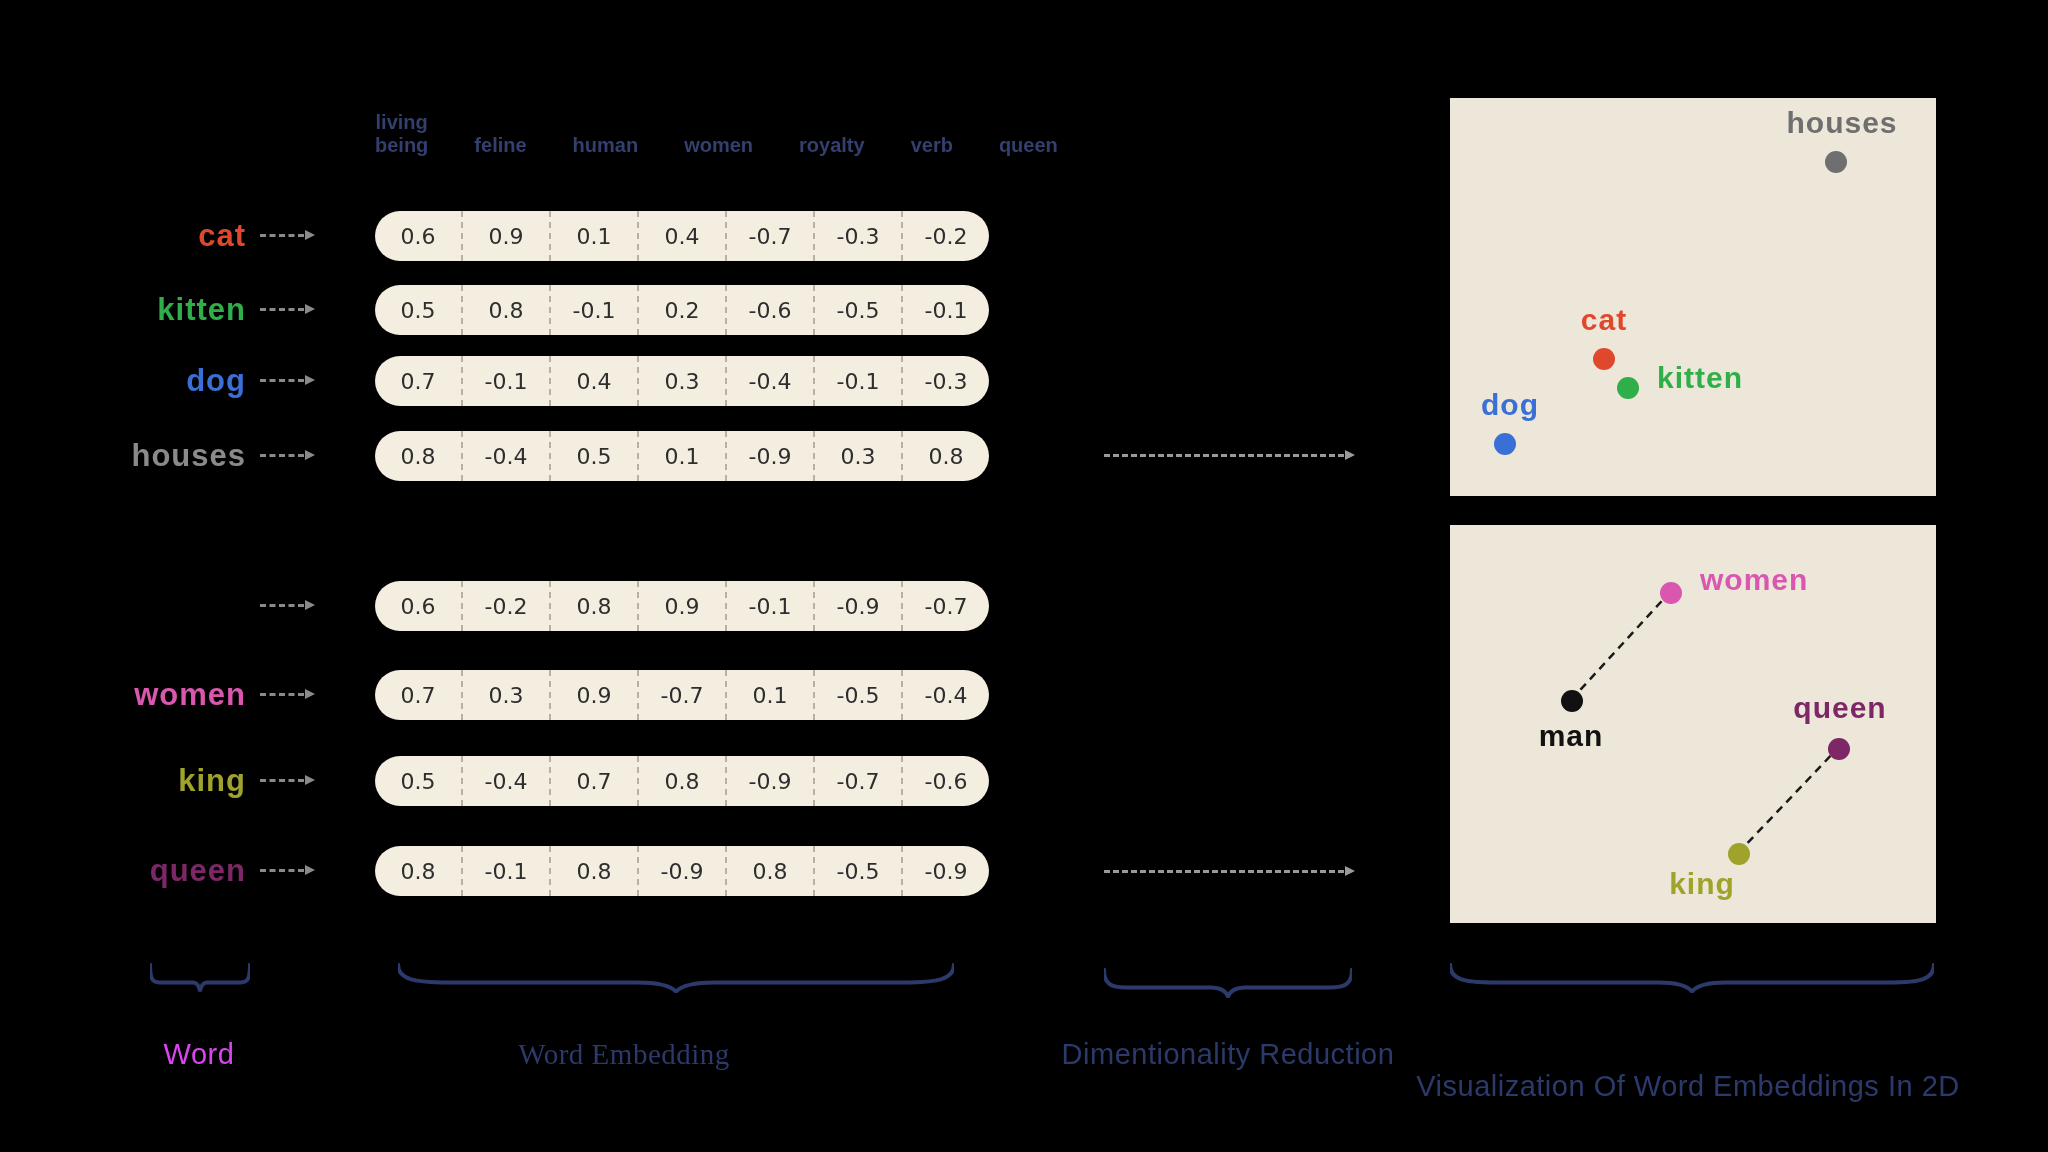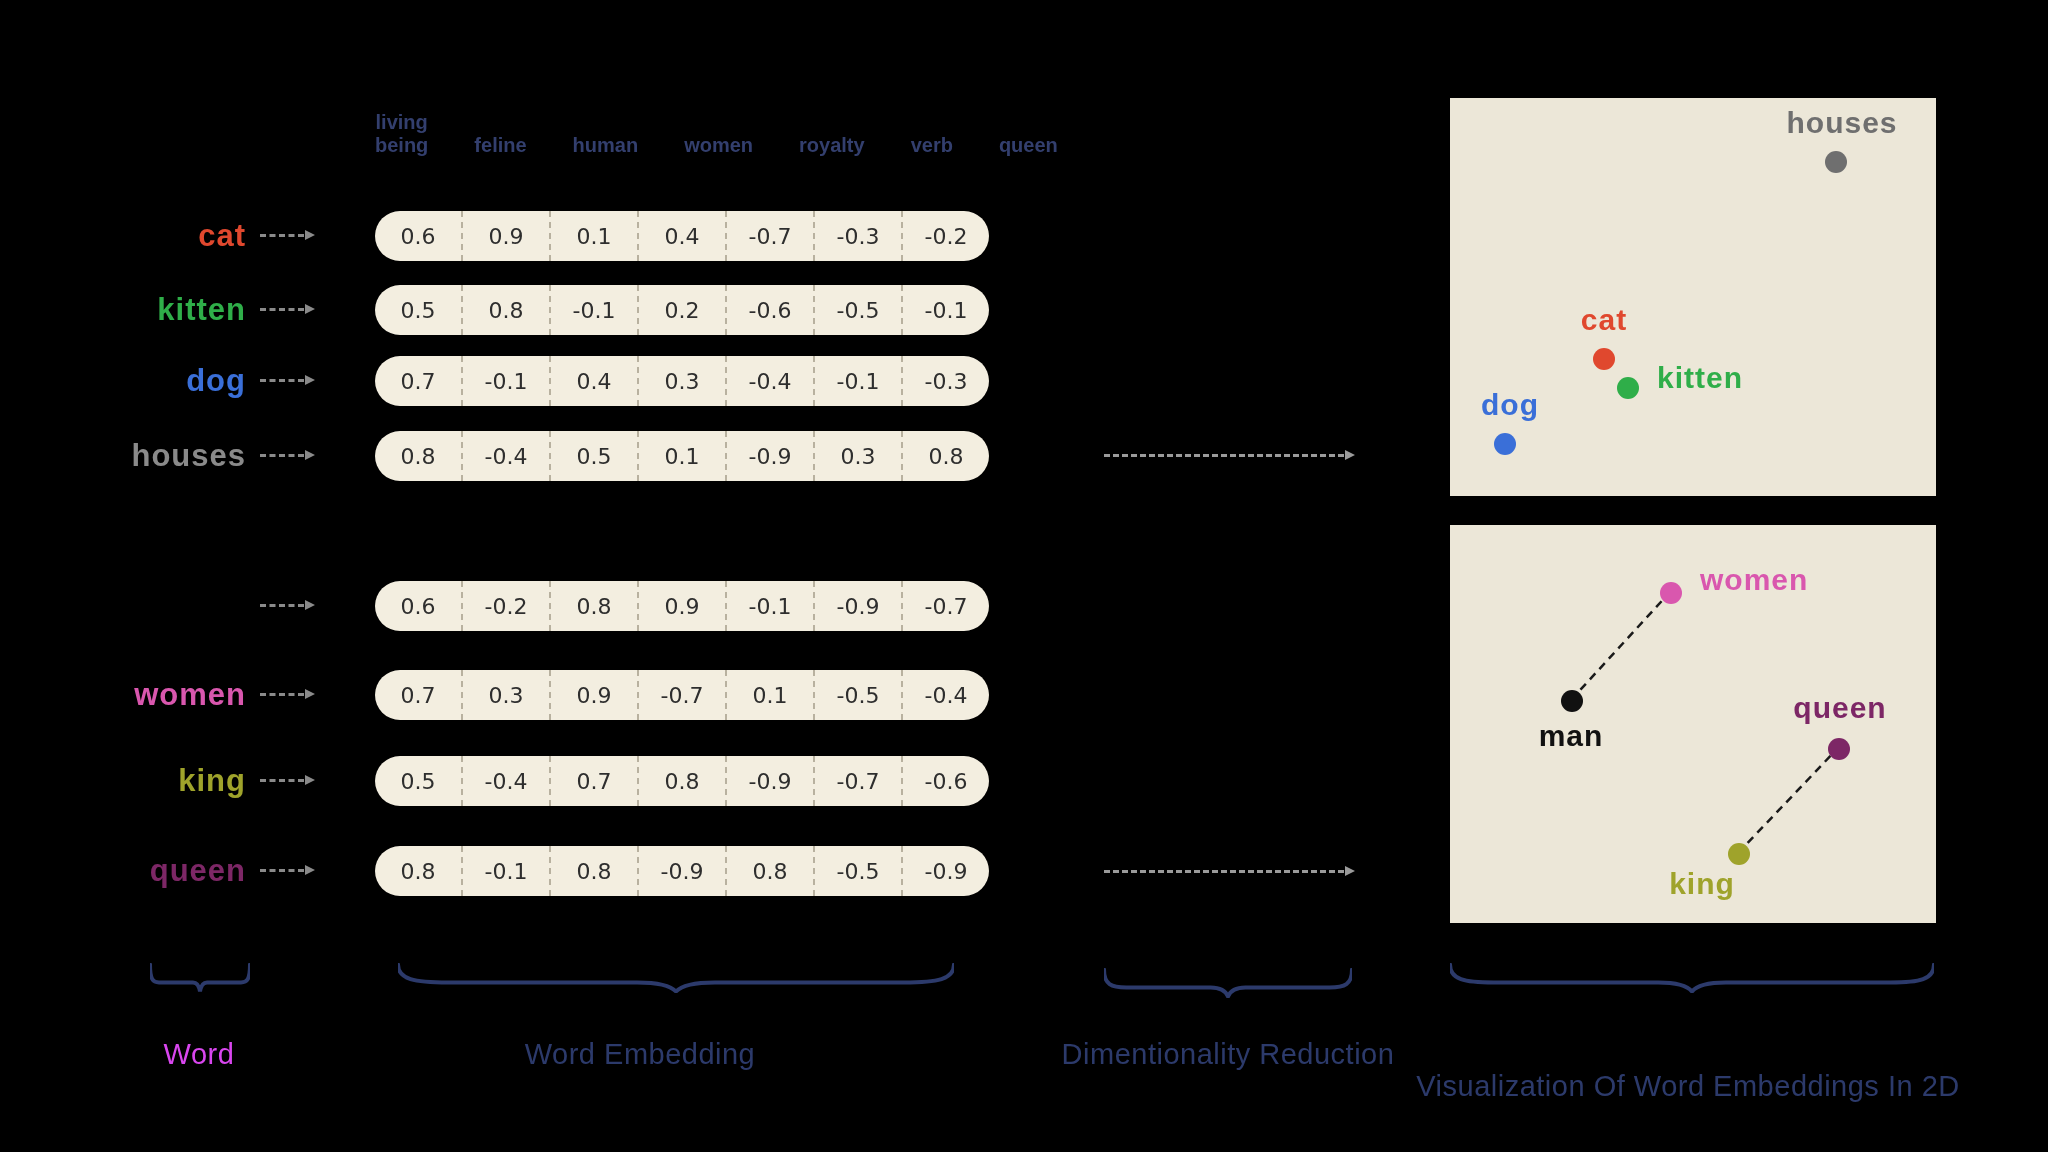--- a/index.html
+++ b/index.html
@@ -63,21 +63,21 @@
   .brace{position:absolute;height:30px;}
   .brace path{stroke:currentColor;fill:none;stroke-width:4;vector-effect:non-scaling-stroke;stroke-linecap:round;}
   .brace-word{left:150px;top:963px;width:100px;}
   .brace-embed{left:398px;top:963px;width:556px;}
   .brace-dim{left:1104px;top:968px;width:248px;}
   .brace-viz{left:1450px;top:963px;width:484px;}
 
   
   .slabel{position:absolute;top:1038px;height:40px;font-size:29px;text-align:center;letter-spacing:0.5px;}
   .sl-word{left:49px;width:300px;}
-  .sl-embed{left:440px;width:400px;}
+  .sl-embed{left:424px;width:400px;font-family:Liberation Serif, serif;}
   .sl-dim{left:1028px;width:400px;}
   .sl-viz{left:1388px;width:600px;margin-top:32px;}
 </style>
 </head>
 <body>
 
 <div class="canvas" style="background: rgb(0, 0, 0);">
 
   <div class="headers" style="color: rgb(51, 63, 110); gap: 46px;">
     <div class="hcell">living

